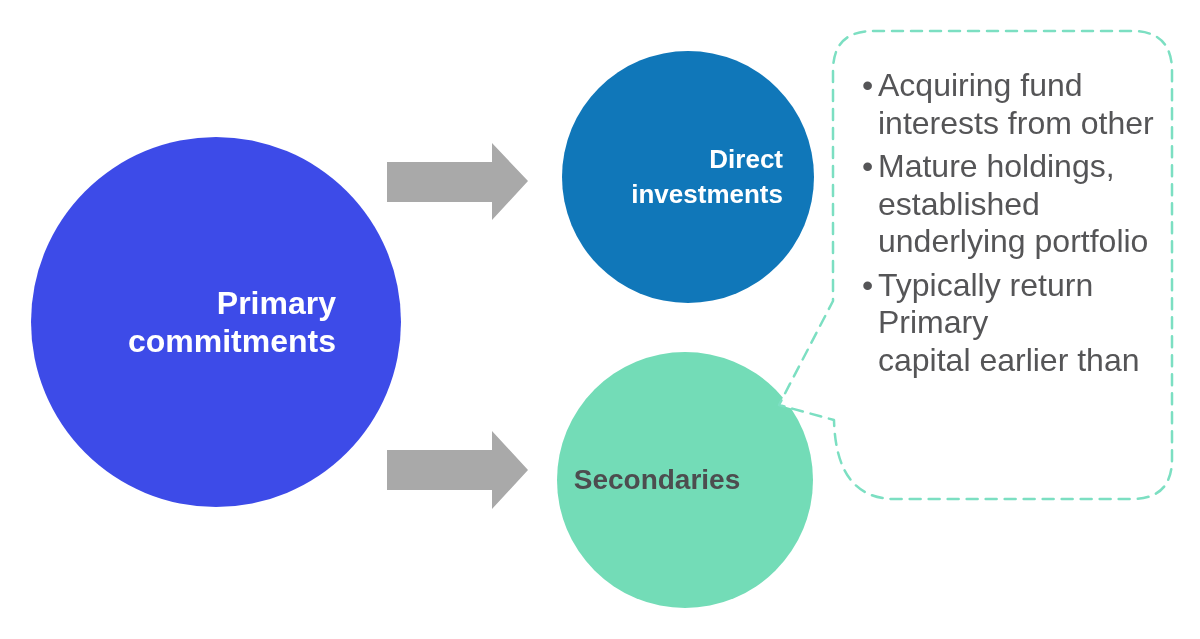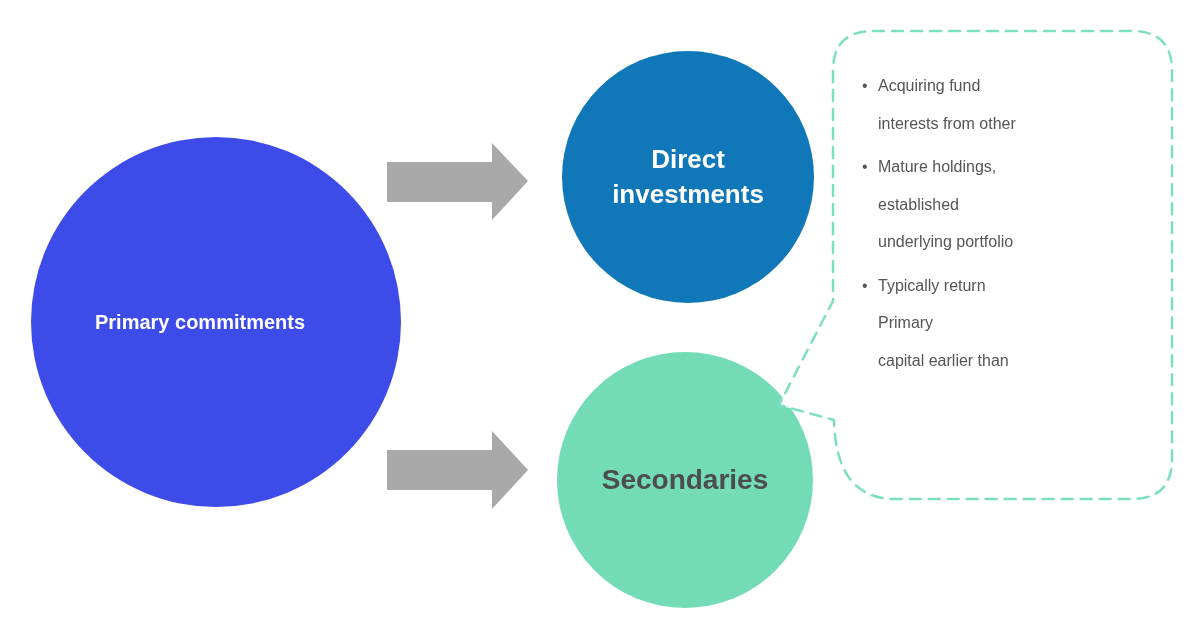--- a/index.html
+++ b/index.html
@@ -10,42 +10,42 @@
     background: #ffffff;
     overflow: hidden;
     font-family: "Liberation Sans", "DejaVu Sans", sans-serif;
   }
   .stage svg { position: absolute; left: 0; top: 0; }
   .label {
     position: absolute;
     display: flex;
     align-items: center;
     justify-content: center;
-    text-align: center;
+    text-align: right;
     font-weight: 700;
     color: #ffffff;
   }
   .label-primary {
-    left: 80px; top: 281px; width: 240px; height: 82px;
-    font-size: 20px; line-height: 38px;
+    left: 96px; top: 281px; width: 240px; height: 82px;
+    font-size: 32px; line-height: 38px;
   }
   .label-direct {
     left: 593px; top: 139px; width: 190px; height: 76px;
     font-size: 26px; line-height: 35px;
   }
   .label-secondaries {
-    left: 575px; top: 458px; width: 220px; height: 44px;
+    left: 547px; top: 458px; width: 220px; height: 44px;
     font-size: 28px; color: #4D4D4F;
   }
   .bullets {
     position: absolute;
     left: 862px; top: 67px; width: 330px;
     margin: 0; padding: 0;
     list-style: none;
-    font-size: 16px;
+    font-size: 32px;
     line-height: 37.5px;
     color: #555557;
   }
   .bullets li {
     position: relative;
     padding-left: 16px;
   }
   .bullets li + li { margin-top: 6px; }
   .bullets li::before {
     content: "\2022";

